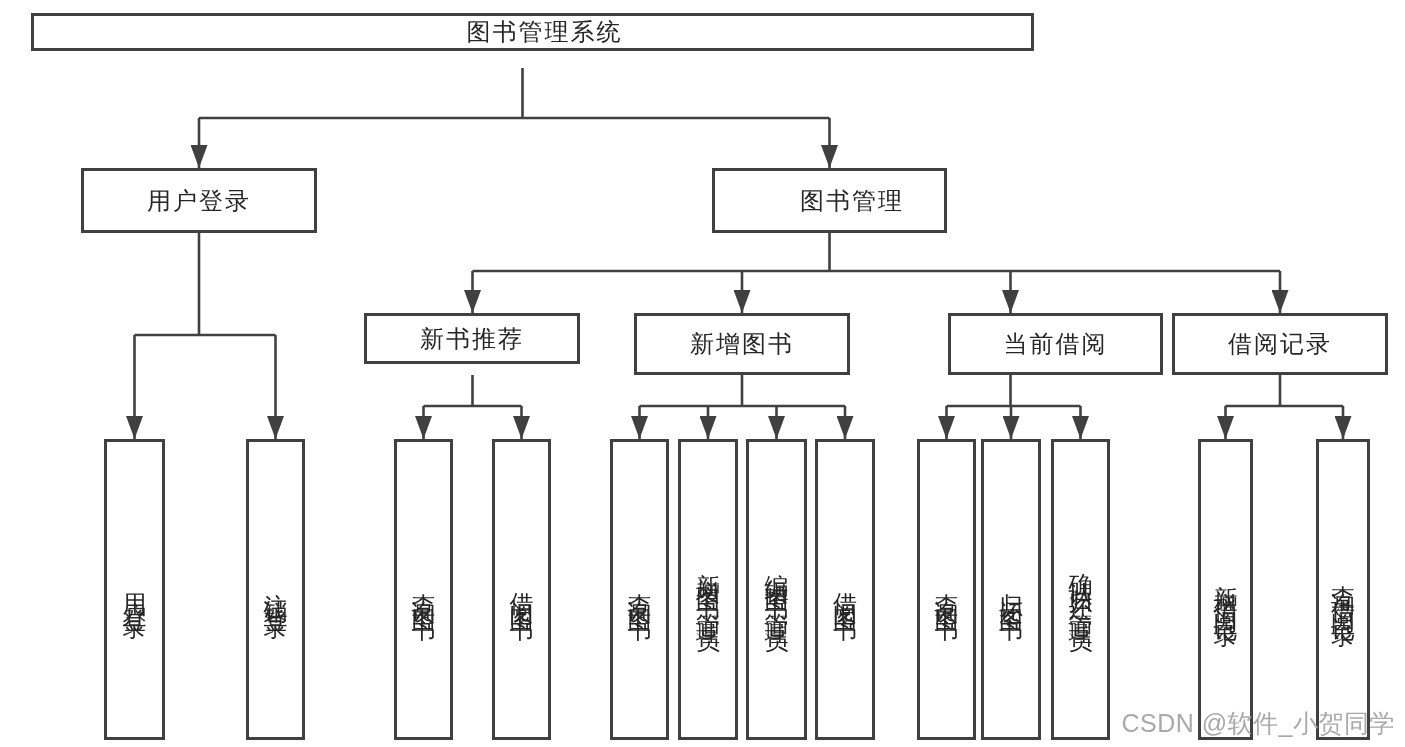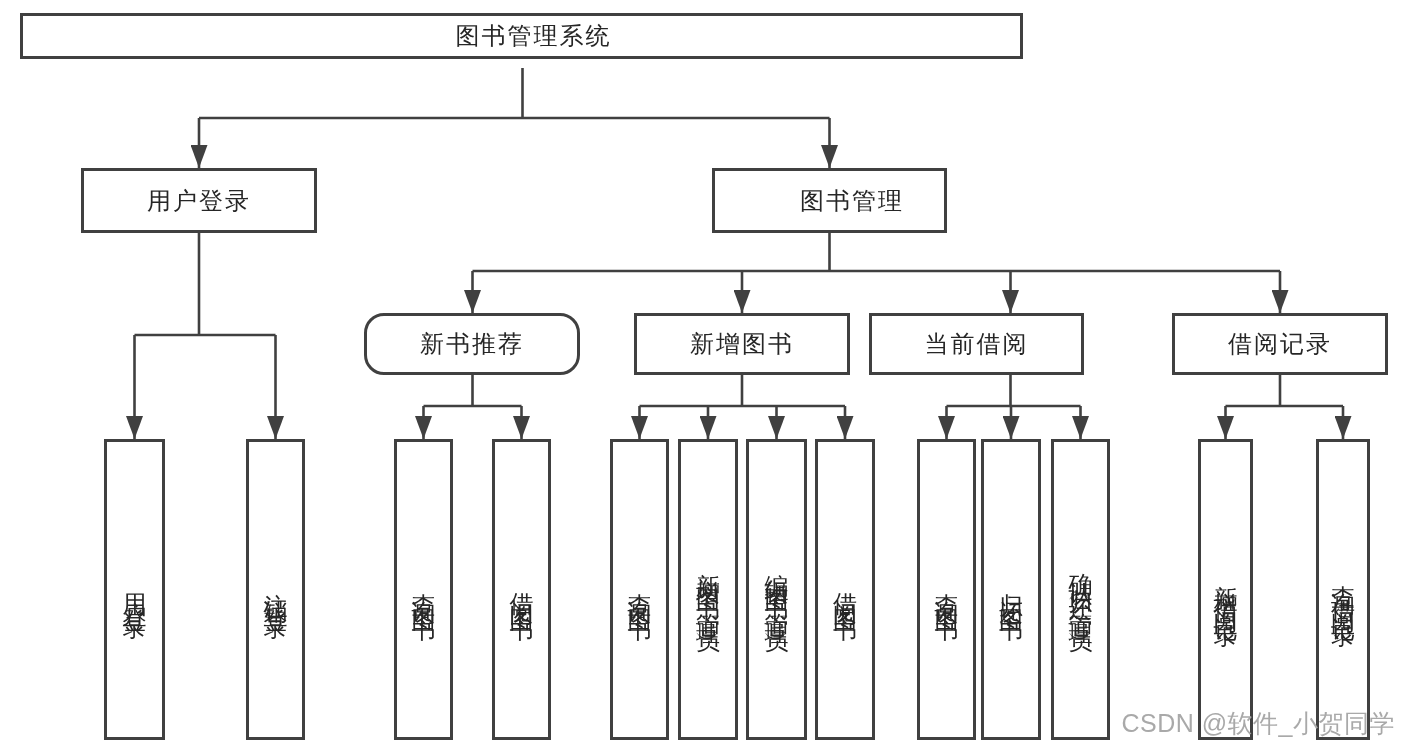--- a/index.html
+++ b/index.html
@@ -63,28 +63,28 @@
       <path d="M776.5 406 V439" marker-end="url(#ah)"></path>
       <path d="M845 406 V439" marker-end="url(#ah)"></path>
       <path d="M946.5 406 V439" marker-end="url(#ah)"></path>
       <path d="M1011 406 V439" marker-end="url(#ah)"></path>
       <path d="M1080.5 406 V439" marker-end="url(#ah)"></path>
       <path d="M1225.5 406 V439" marker-end="url(#ah)"></path>
       <path d="M1343 406 V439" marker-end="url(#ah)"></path>
     </g>
   </svg>
 
-  <div class="node h-node" style="left:20px; top:13px; width:1003px; height:46px;padding-left:24px;">图书管理系统</div>
+  <div class="node h-node" style="left:31px; top:13px; width:1003px; height:38px;padding-left:24px;">图书管理系统</div>
 
   <div class="node h-node" style="left:81px; top:168px; width:236px; height:65px;">用户登录</div>
   <div class="node h-node" style="left:712px; top:168px; width:235px; height:65px;padding-left:45px;">图书管理</div>
 
-  <div class="node h-node" style="left:364px; top:313px; width:216px; height:62px;border-radius:20px;">新书推荐</div>
+  <div class="node h-node" style="left:364px; top:313px; width:216px; height:51px;">新书推荐</div>
   <div class="node h-node" style="left:634px; top:313px; width:216px; height:62px;">新增图书</div>
-  <div class="node h-node" style="left:869px; top:313px; width:215px; height:62px;">当前借阅</div>
+  <div class="node h-node" style="left:948px; top:313px; width:215px; height:62px;">当前借阅</div>
   <div class="node h-node" style="left:1172px; top:313px; width:216px; height:62px;">借阅记录</div>
 
   <div class="node leaf" style="left:104px; top:439px; width:61px; height:301px;">
     <span>用户登录</span>
   </div>
   <div class="node leaf" style="left:246px; top:439px; width:59px; height:301px;">
     <span>注销登录</span>
   </div>
 
   <div class="node leaf" style="left:394px; top:439px; width:59px; height:301px;">

